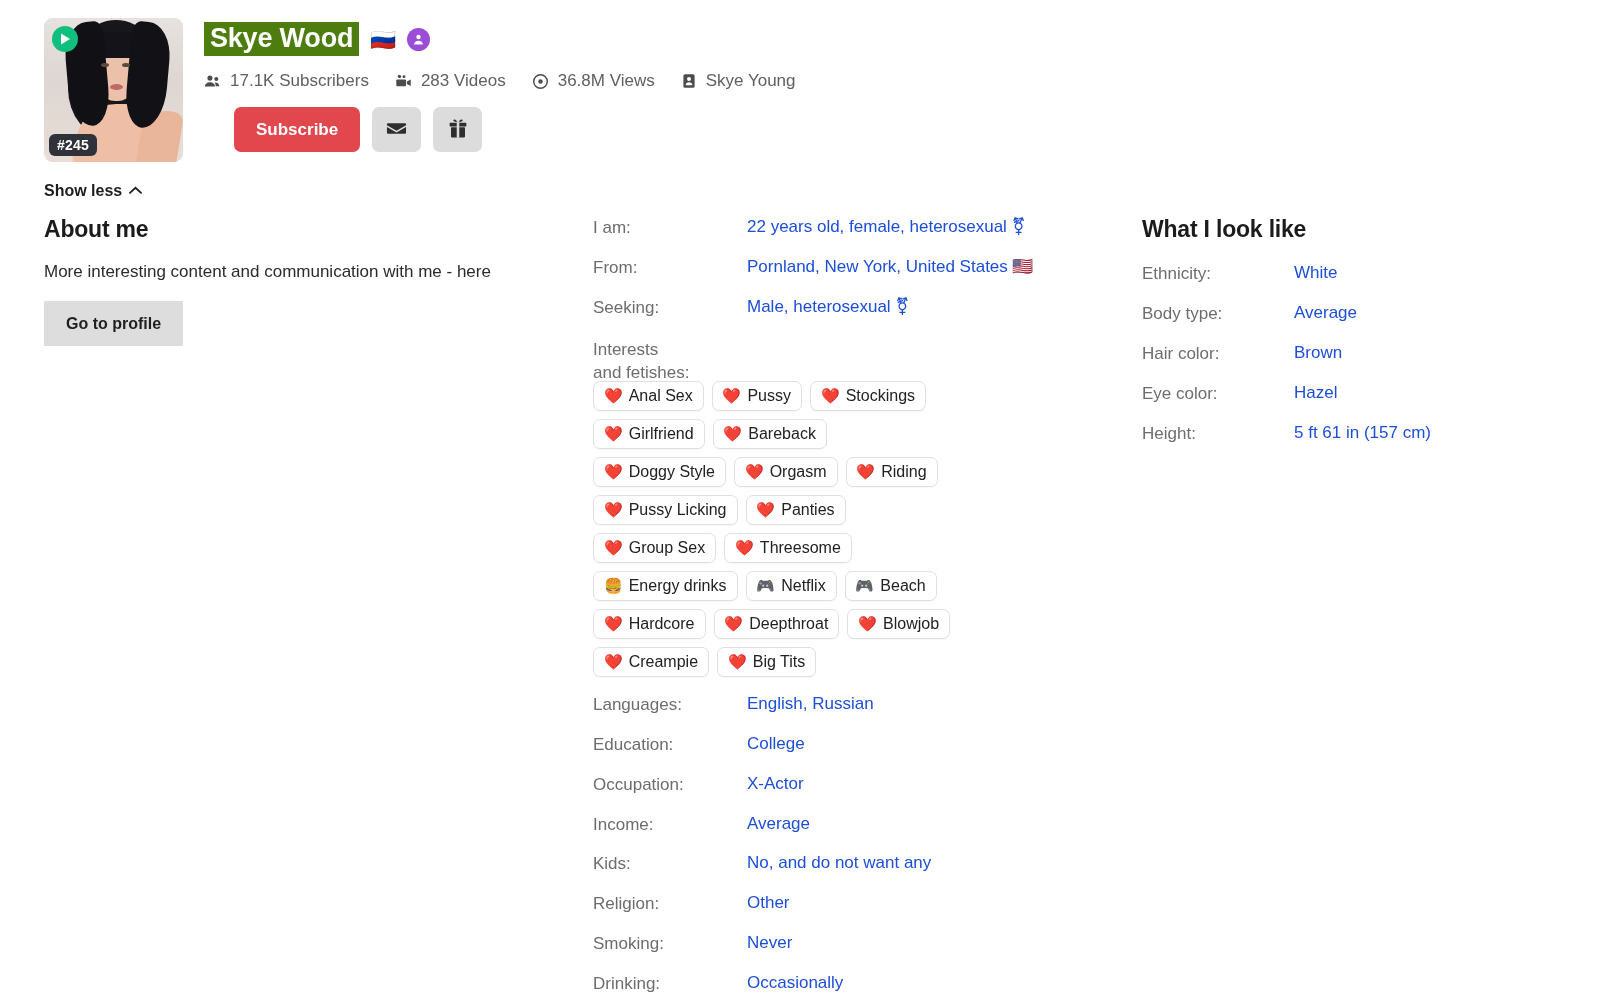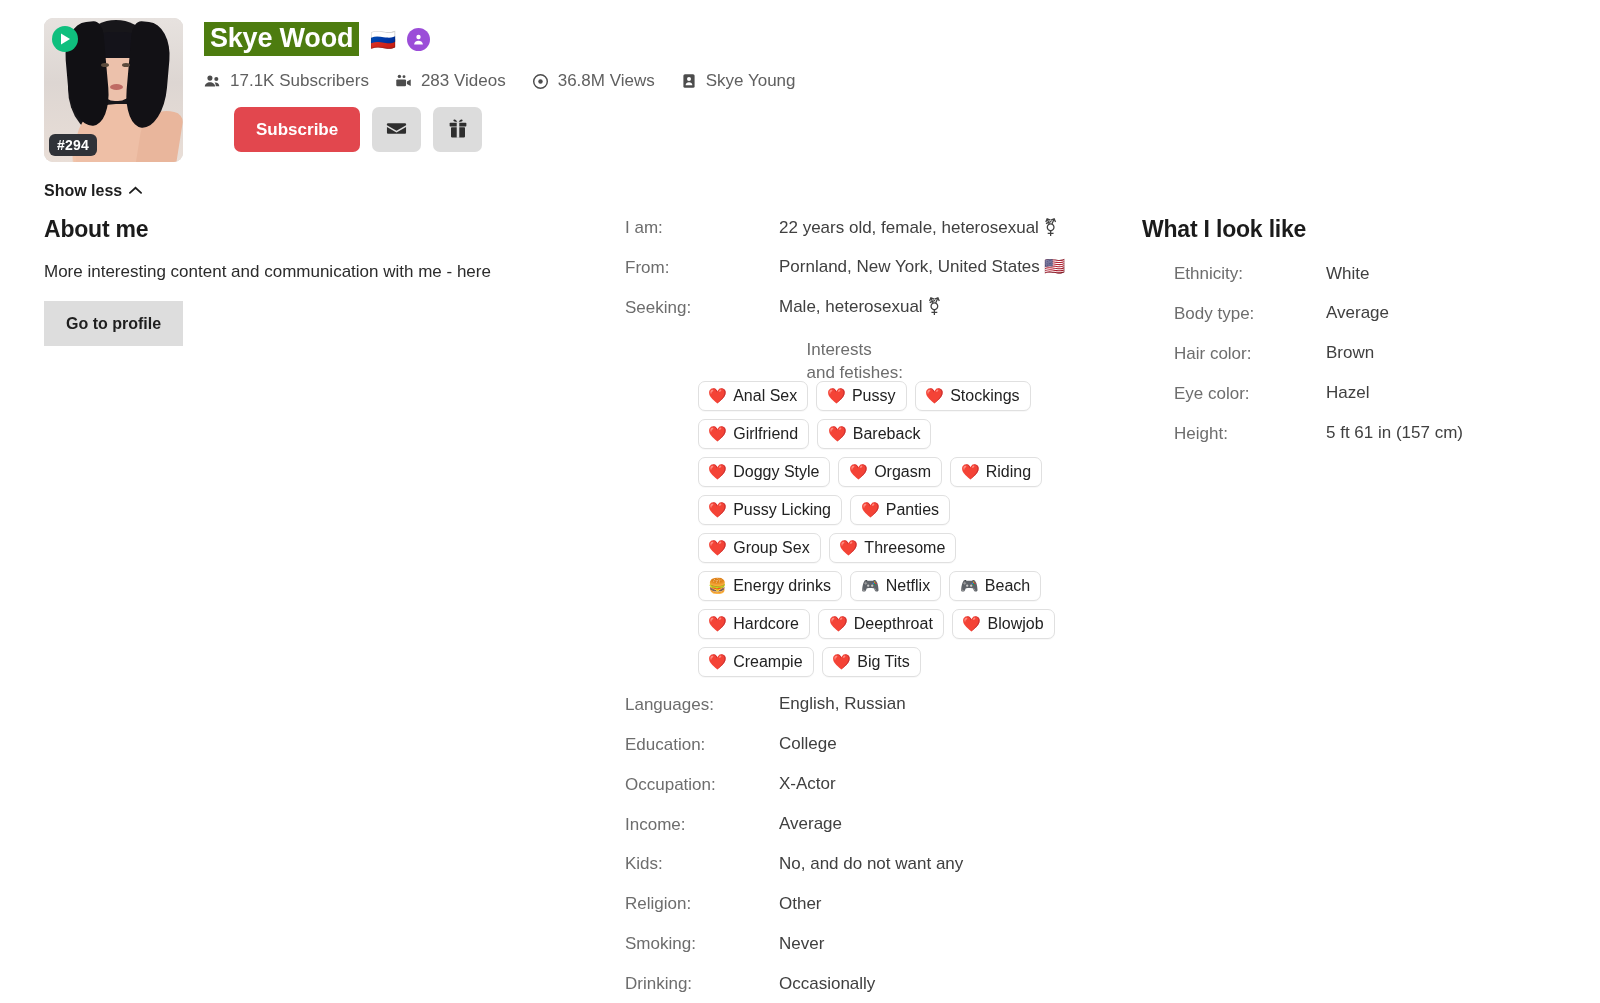--- a/index.html
+++ b/index.html
@@ -146,28 +146,28 @@
     margin: 0 0 19px 0; letter-spacing: -.2px;
   }
   .about-text { font-size: 17px; color: #2b2b2b; margin: 0 0 19px 0; }
   .btn-profile {
     background: #dddddd; color: #1f1f1f; border: 0; border-radius: 0;
     font-size: 16px; font-weight: 700; padding: 0 22px; height: 45px;
     font-family: "Liberation Sans", sans-serif; cursor: pointer;
   }
 
   .info-table { width: 100%; }
-  .info-row { display: flex; margin-bottom: 16px; align-items: center; margin-left: 32px; }
+  .info-row { display: flex; margin-bottom: 16px; align-items: flex-start; }
   .info-label {
     color: #6d6d6d; font-size: 17px; flex: 0 0 auto;
     line-height: 1.35; padding-top: 1px;
   }
   .col-personal .info-label { width: 154px; }
   .col-look .info-label { width: 152px; }
-  .info-value { font-size: 17px; color: #404040; line-height: 1.35; }
+  .info-value { font-size: 17px; color: #1d4ed8; line-height: 1.35; }
   .info-label .lbl2 { display: block; }
 
   .tags { display: flex; flex-wrap: wrap; gap: 8px; max-width: 372px; margin-top: -4px; }
   .tag {
     display: inline-flex; align-items: center; gap: 6px;
     border: 1px solid #e0e0e0; background: #ffffff;
     border-radius: 7px; padding: 5px 10px;
     font-size: 16px; color: #222222; cursor: pointer;
     box-shadow: 0 1px 1px rgba(0,0,0,.03);
     white-space: nowrap;
@@ -195,21 +195,21 @@
       <div class="av-hairfront-r"></div>
       <div class="av-eye l"></div>
       <div class="av-eye r"></div>
       <div class="av-lip"></div>
 
       <div class="badge-play">
         <svg width="11" height="12" viewBox="0 0 11 12">
             <polygon points="1,0.5 10,6 1,11.5" fill="#ffffff"></polygon>
           </svg>
       </div>
-      <div class="badge-rank">#294</div>
+      <div class="badge-rank">#245</div>
     </div>
 
     <div class="head-right">
 
       <div class="name-row">
         <span class="profile-name">Skye Wood</span>
         <span class="flag-emoji">🇷🇺</span>
         <span class="verified-badge">
           <svg width="13" height="13" viewBox="0 0 16 16" fill="#ffffff">
             <circle cx="8" cy="5" r="2.7"></circle>

